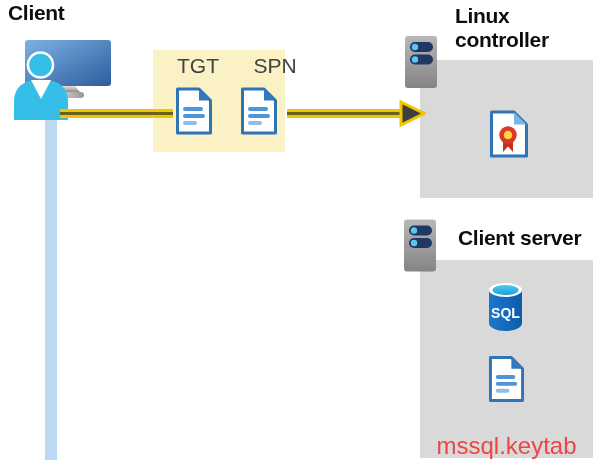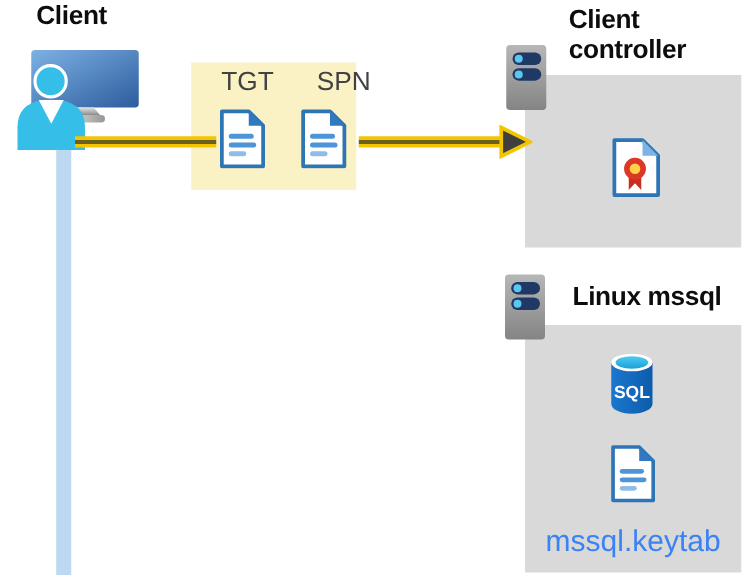--- a/index.html
+++ b/index.html
@@ -5,21 +5,21 @@
   html,body{margin:0;padding:0;background:#ffffff;}
   #canvas{
     position:relative;width:600px;height:468px;overflow:hidden;
     font-family:"Liberation Sans",sans-serif;background:#ffffff;
   }
   .abs{position:absolute;}
   .title{
     font-weight:bold;font-size:21px;line-height:24px;color:#0d0d0d;
     letter-spacing:-0.3px;
   }
-  #client-label{left:29px;top:1px;}
+  #client-label{left:8px;top:1px;}
   #client-line{left:45px;top:95px;width:12px;height:365px;background:#BDD8F2;z-index:0;}
   #client-icon{left:10px;top:30px;z-index:2;}
   #ticket-box{left:153px;top:50px;width:132px;height:102px;background:#FAF1C5;z-index:1;}
   .ticket-label{
     top:54px;width:44px;text-align:center;font-size:21px;color:#424242;z-index:4;
   }
   #tgt-label{left:176px;}
   #spn-label{left:253px;}
   #tgt-doc{left:175px;top:87px;z-index:3;}
   #spn-doc{left:240px;top:87px;z-index:3;}
@@ -34,22 +34,22 @@
   #dc-panel{left:420px;top:60px;height:138px;}
   #linux-panel{left:420px;top:260px;height:198px;}
   #dc-server-icon{left:404px;top:35px;z-index:2;}
   #linux-server-icon{left:403px;top:218px;z-index:2;}
   #dc-label{left:455px;top:4px;width:114px;}
   #linux-label{left:458px;top:226px;white-space:nowrap;}
   #cert-icon{left:489px;top:110px;z-index:2;}
   #sql-icon{left:487px;top:281px;z-index:2;}
   #keytab-doc{left:488px;top:354px;z-index:2;}
   #keytab-label{
-    left:420px;top:420px;width:173px;text-align:center;
-    font-size:24px;color:#3b82f6;z-index:2;
+    left:420px;top:432px;width:173px;text-align:center;
+    font-size:24px;color:#ef4444;z-index:2;
   }
 </style>
 </head>
 <body>
 
 <div id="canvas">
 
   <div class="abs title" id="client-label">Client</div>
 
   <div class="abs" id="client-line"></div>
@@ -102,21 +102,21 @@
     <rect x="8" y="34" width="14" height="4" rx="2" fill="#8FBCE8"></rect>
   </svg>
 
   <div class="abs arrow-shaft" id="arrow-left"></div>
   <div class="abs arrow-shaft" id="arrow-right"></div>
   <svg class="abs" id="arrow-head" width="27" height="27" viewBox="0 0 27 27">
     <polygon points="2,2 25,13.5 2,25" fill="#3F3F3F" stroke="#F2C500" stroke-width="3" stroke-linejoin="miter"></polygon>
   </svg>
 
   <div class="abs panel" id="dc-panel"></div>
-  <div class="abs title" id="dc-label">Client controller</div>
+  <div class="abs title" id="dc-label">Linux controller</div>
 
   <svg class="abs" id="dc-server-icon" width="34" height="54" viewBox="0 0 34 54">
     <defs>
       <linearGradient id="srv1" x1="0" y1="0" x2="0" y2="1">
         <stop offset="0" stop-color="#B7B7B7"></stop>
           <stop offset="1" stop-color="#848484"></stop>
       </linearGradient>
     </defs>
     <rect x="1" y="1" width="32" height="52" rx="3" fill="url(#srv1)"></rect>
     <rect x="6" y="7" width="23" height="10" rx="5" fill="#1F3864"></rect>
@@ -126,21 +126,21 @@
   </svg>
 
   <svg class="abs" id="cert-icon" width="40" height="48" viewBox="0 0 40 48">
     <path d="M2.5,2 H25 L37.5,14.5 V46 H2.5 Z" fill="#FFFFFF" stroke="#2E75B6" stroke-width="3" stroke-linejoin="round"></path>
     <path d="M25,2 V14.5 H37.5 Z" fill="#7FB3E3"></path>
     <path d="M14,29 L14,42 L19,36.5 L24,42 L24,29 Z" fill="#C62F1F"></path>
     <circle cx="19" cy="25" r="6.5" fill="#FFD24A" stroke="#DD3826" stroke-width="4.5"></circle>
   </svg>
 
   <div class="abs panel" id="linux-panel"></div>
-  <div class="abs title" id="linux-label">Linux mssql</div>
+  <div class="abs title" id="linux-label">Client server</div>
 
   <svg class="abs" id="linux-server-icon" width="34" height="55" viewBox="0 0 34 54">
     <defs>
       <linearGradient id="srv2" x1="0" y1="0" x2="0" y2="1">
         <stop offset="0" stop-color="#B7B7B7"></stop>
           <stop offset="1" stop-color="#848484"></stop>
       </linearGradient>
     </defs>
     <rect x="1" y="1" width="32" height="52" rx="3" fill="url(#srv2)"></rect>
     <rect x="6" y="7" width="23" height="10" rx="5" fill="#1F3864"></rect>

